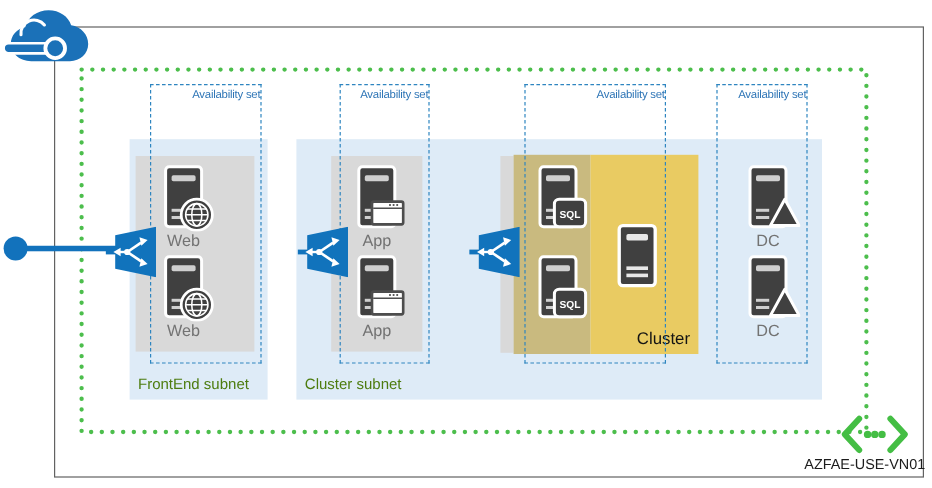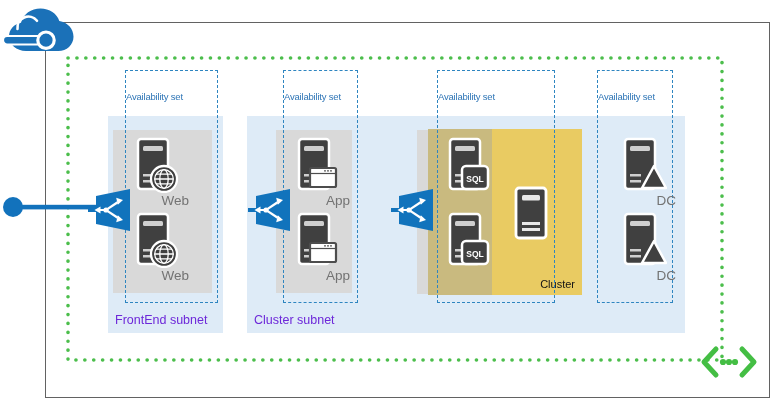--- a/index.html
+++ b/index.html
@@ -6,38 +6,38 @@
   body{background:#fff}
   .canvas{position:relative;width:777px;height:407px;background:#fff;
           font-family:"Liberation Sans",sans-serif;overflow:hidden}
   .abs{position:absolute}
 
   .outer-border{left:45px;top:22px;width:725px;height:376px;border:1.5px solid #626262;z-index:1;background:#fff}
 
   .subnet{background:#DEEBF7;z-index:2}
   .subnet-fe{left:108px;top:116px;width:115px;height:217px}
   .subnet-be{left:247px;top:116px;width:438px;height:217px}
-  .subnet-label{position:absolute;left:7px;bottom:6px;font-size:12.5px;color:#6d28d9;white-space:nowrap}
+  .subnet-label{position:absolute;left:7px;bottom:6px;font-size:12.5px;color:#4d7c0f;white-space:nowrap}
 
   .vmbox{background:#D9D9D9;z-index:3}
   .vmbox-fe{left:113px;top:130px;width:99px;height:163px}
   .vmbox-app{left:276px;top:130px;width:76px;height:163px}
   .vmbox-sql{left:417px;top:130px;width:11px;height:164px}
   .cluster-overlap{left:428px;top:129px;width:64px;height:166px;background:#C9BA7F;z-index:3}
   .cluster-box{left:492px;top:129px;width:90px;height:166px;background:#E9CB62;z-index:3}
-  .cluster-label{position:absolute;right:7px;bottom:5px;font-size:11px;color:#141414}
+  .cluster-label{position:absolute;right:7px;bottom:5px;font-size:14px;color:#141414}
 
   .asbox{border:1.5px dashed #2E85C0;z-index:4}
   .as-fe{left:125px;top:70px;width:93px;height:233px}
   .as-app{left:283px;top:70px;width:75px;height:233px}
   .as-sql{left:437px;top:70px;width:118px;height:233px}
   .as-dc{left:597px;top:70px;width:76px;height:233px}
-  .as-label{margin-top:20px;text-align:left;font-size:9.5px;color:#2E75B6;white-space:nowrap;letter-spacing:-.2px}
-
-  .vmblock{z-index:5;width:72px;text-align:right}
+  .as-label{margin-top:3px;text-align:right;font-size:9.5px;color:#2E75B6;white-space:nowrap;letter-spacing:-.2px}
+
+  .vmblock{z-index:5;width:72px;text-align:center}
   .vmblock svg{display:block;margin:0 auto}
   .vm-label{font-size:13.5px;color:#737373;line-height:16px}
 
   .pos-web1{left:117px;top:137px}.pos-web2{left:117px;top:212px}
   .pos-app1{left:278px;top:137px}.pos-app2{left:278px;top:212px}
   .pos-sql1{left:429px;top:137px}.pos-sql2{left:429px;top:212px}
   .pos-dc1{left:604px;top:137px}.pos-dc2{left:604px;top:212px}
   .pos-witness{left:514px;top:186px;width:34px}
 
   .vnet-border{left:58px;top:48px;z-index:4;pointer-events:none}
@@ -227,14 +227,15 @@
     <g stroke="#44BE44" fill="none" stroke-width="5" stroke-linecap="round" stroke-linejoin="round">
       <path d="M18 4 L6 17 L18 30"></path>
       <path d="M44 4 L56 17 L44 30"></path>
     </g>
     <g fill="#44BE44">
       <circle cx="25" cy="17" r="3.1"></circle>
       <circle cx="31" cy="17" r="3.1"></circle>
       <circle cx="37" cy="17" r="3.1"></circle>
     </g>
   </svg>
+  <div class="abs vnet-label">AZFAE-USE-VN01</div>
 
 </div>
 
 </body></html>

